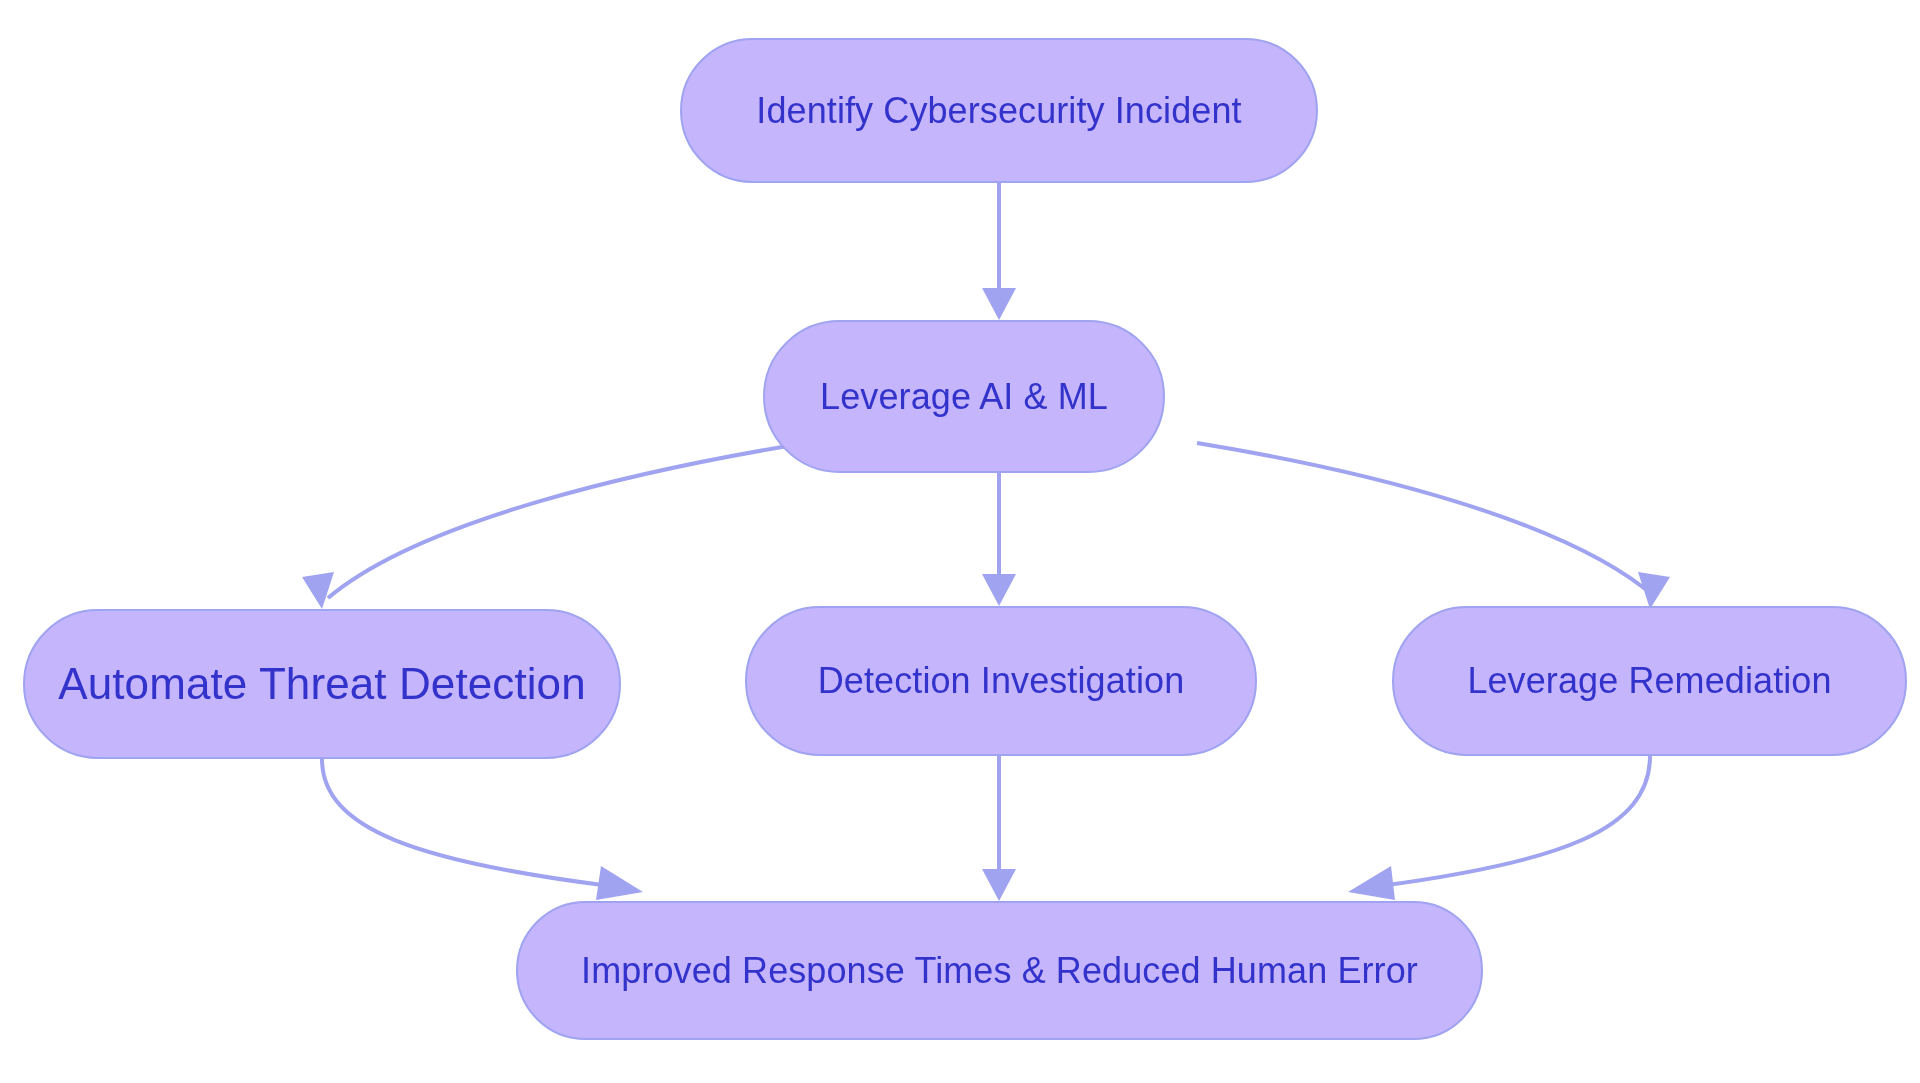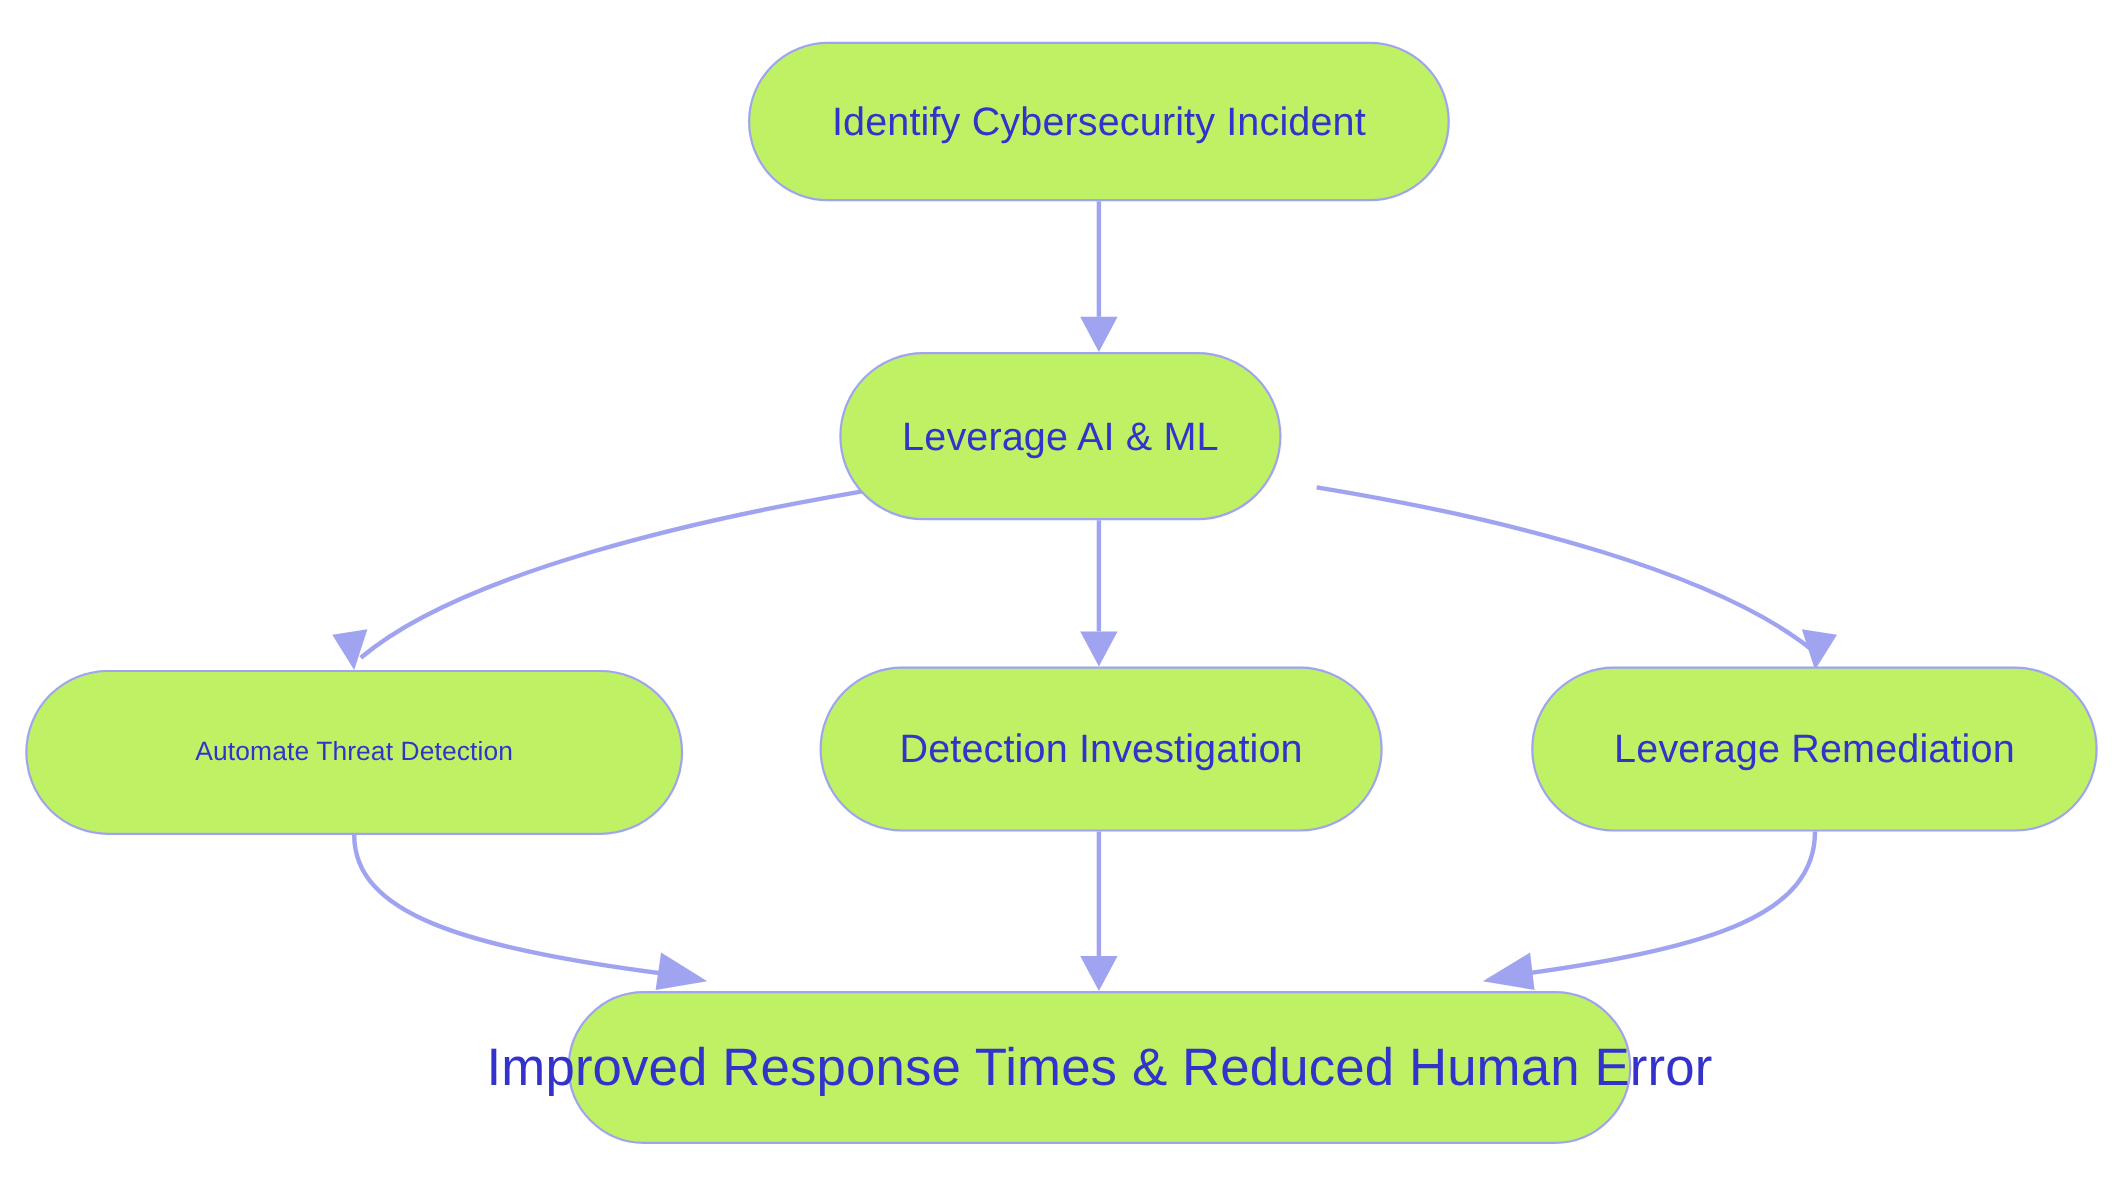--- a/index.html
+++ b/index.html
@@ -24,21 +24,21 @@
     position: absolute;
     top: 0;
     left: 0;
     width: 1920px;
     height: 1083px;
     overflow: visible;
   }
   .node {
     position: absolute;
     box-sizing: border-box;
-    background: #bef264;
+    background: #c4b5fd;
     border: 2px solid #9fa3f0;
     border-radius: 999px;
     display: flex;
     align-items: center;
     justify-content: center;
     text-align: center;
     z-index: 2;
   }
   .node-label {
     color: #3333cc;
@@ -50,30 +50,30 @@
   }
 
   
   #node-identify        { left: 680px;  top: 38px;   width: 638px; height: 145px; }
   #node-identify .node-label        { font-size: 36px; }
 
   #node-leverage        { left: 763px;  top: 320px;  width: 402px; height: 153px; }
   #node-leverage .node-label        { font-size: 36px; }
 
   #node-threat          { left: 23px;   top: 609px;  width: 598px; height: 150px; }
-  #node-threat .node-label          { font-size: 24px; text-align: right; }
+  #node-threat .node-label          { font-size: 44px; text-align: right; }
 
   #node-investigation   { left: 745px;  top: 606px;  width: 512px; height: 150px; }
   #node-investigation .node-label   { font-size: 36px; }
 
   #node-remediation     { left: 1392px; top: 606px;  width: 515px; height: 150px; }
   #node-remediation .node-label     { font-size: 36px; }
 
   #node-outcome         { left: 516px;  top: 901px;  width: 967px; height: 139px; }
-  #node-outcome .node-label         { font-size: 48px; }
+  #node-outcome .node-label         { font-size: 36px; }
 
   .edge-path {
     fill: none;
     stroke: #9fa3f0;
     stroke-width: 4;
     stroke-linecap: butt;
   }
   .edge-arrow {
     fill: #9fa3f0;
     stroke: none;

